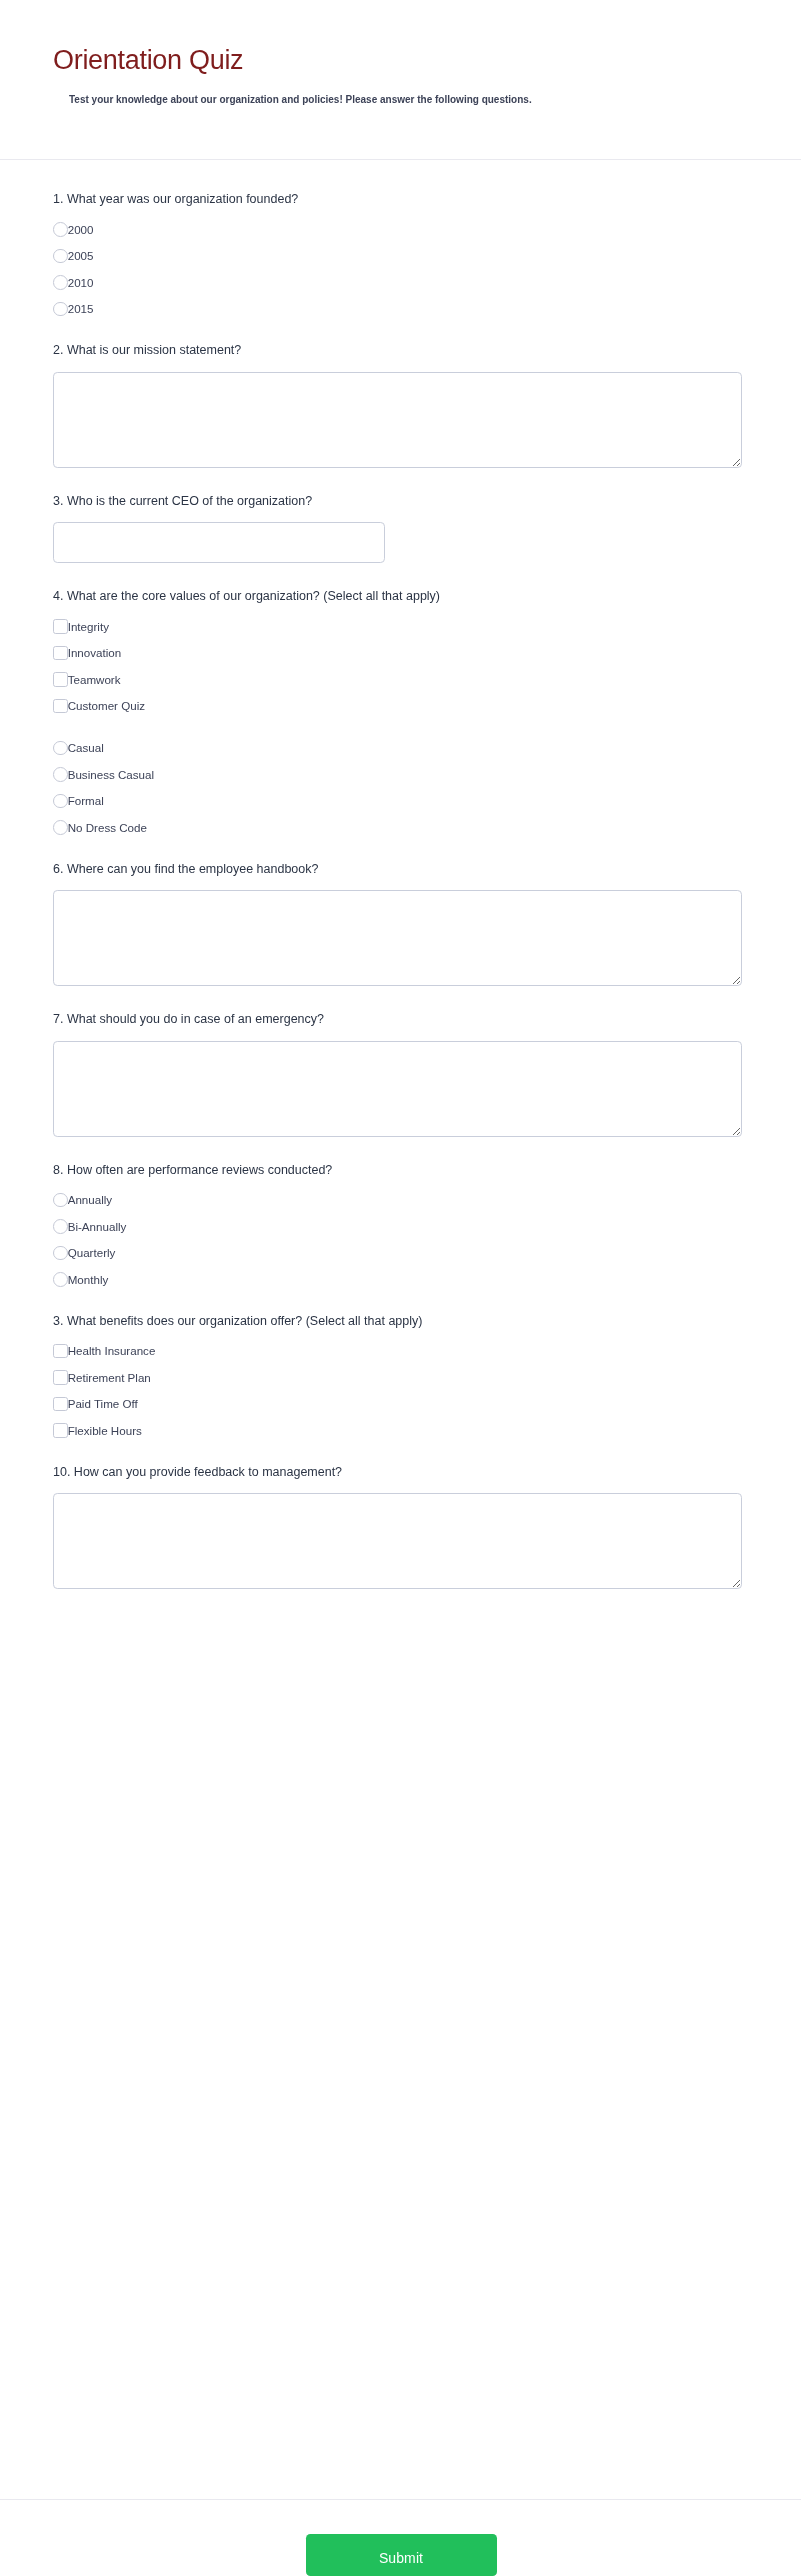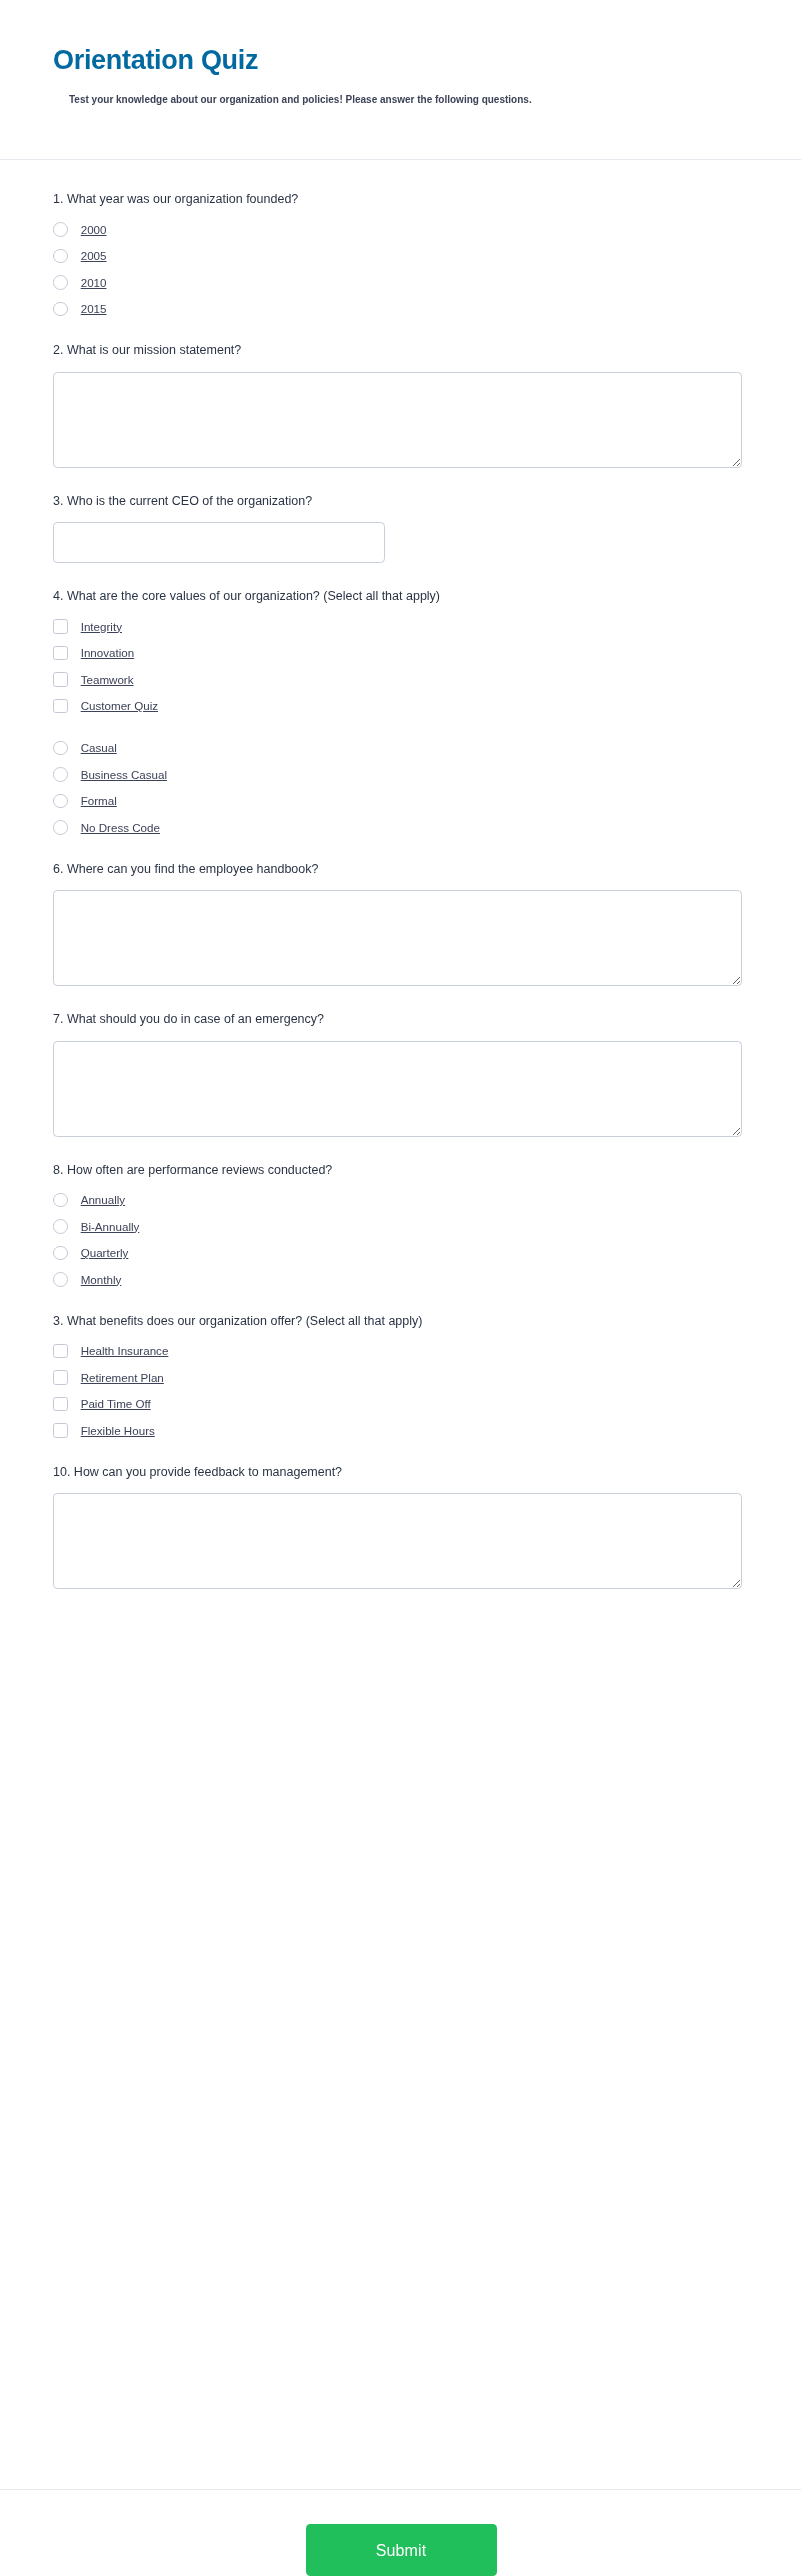--- a/index.html
+++ b/index.html
@@ -24,22 +24,22 @@
     flex-direction: column;
   }
 
   
   .form-header {
     padding: 45px 53px 0 53px;
   }
   .form-title {
     font-size: 27px;
     line-height: 1.15;
-    font-weight: bold;
-    color: #0369a1;
+    font-weight: normal;
+    color: #7f1d1d;
     letter-spacing: -0.3px;
     margin: 0 0 11.2px 0;
   }
   .form-description {
     font-size: 10px;
     line-height: 1.55;
     color: #3c4257;
     margin: 16px;
     max-width: 621px;
     font-weight: bold;
@@ -102,23 +102,21 @@
     min-width: 14.7px;
     border: 1.1px solid #c5c9d6;
     border-radius: 2.6px;
     background: #ffffff;
     display: inline-block;
   }
   .choice-text {
     font-size: 11.6px;
     line-height: 1;
     color: #3c4257;
-    margin-left: 13px;
     white-space: nowrap;
-    text-decoration: underline;
   }
 
   
   .text-input {
     display: block;
     width: 332px;
     height: 41px;
     border: 0.9px solid #c9cedb;
     border-radius: 4.3px;
     background: #ffffff;
@@ -152,27 +150,27 @@
     margin-top: 19px;
   }
   .form-footer {
     padding: 34px 0 0 0;
     text-align: center;
     flex: 0 0 auto;
   }
   .submit-button {
     display: inline-block;
     width: 191px;
-    height: 52px;
+    height: 42px;
     background: #21bf5b;
     color: #ffffff;
     border: 0;
     border-radius: 4.3px;
     font-family: "Liberation Sans", sans-serif;
-    font-size: 16px;
+    font-size: 14px;
     font-weight: normal;
     letter-spacing: 0.1px;
     cursor: pointer;
     line-height: 49px;
     padding: 0;
     text-align: center;
   }
 </style>
 </head>
 <body>

